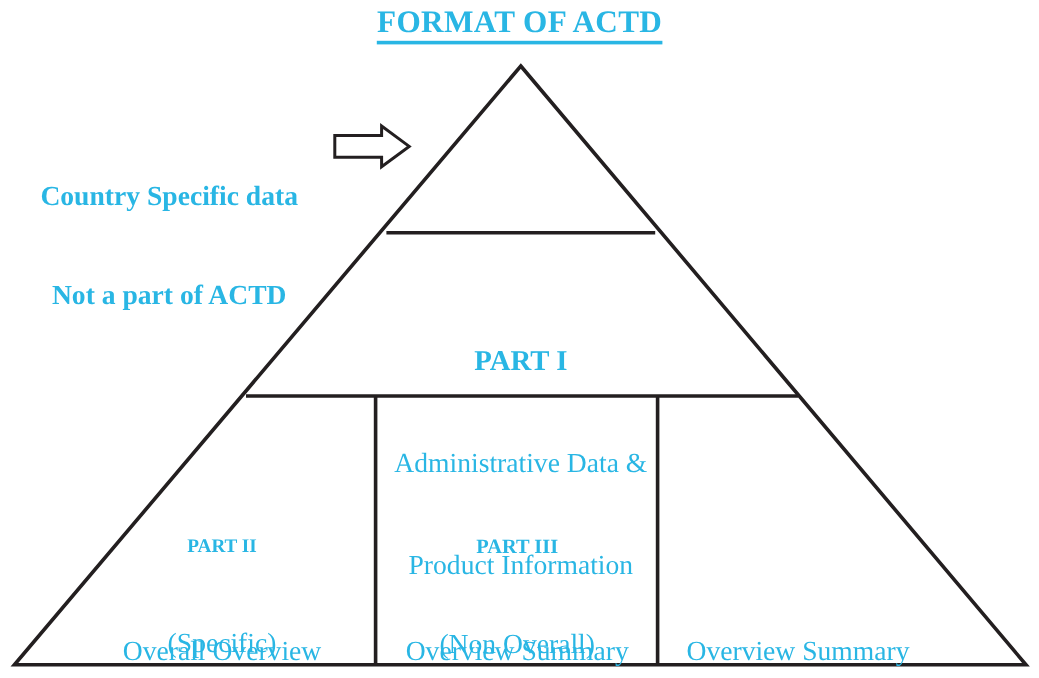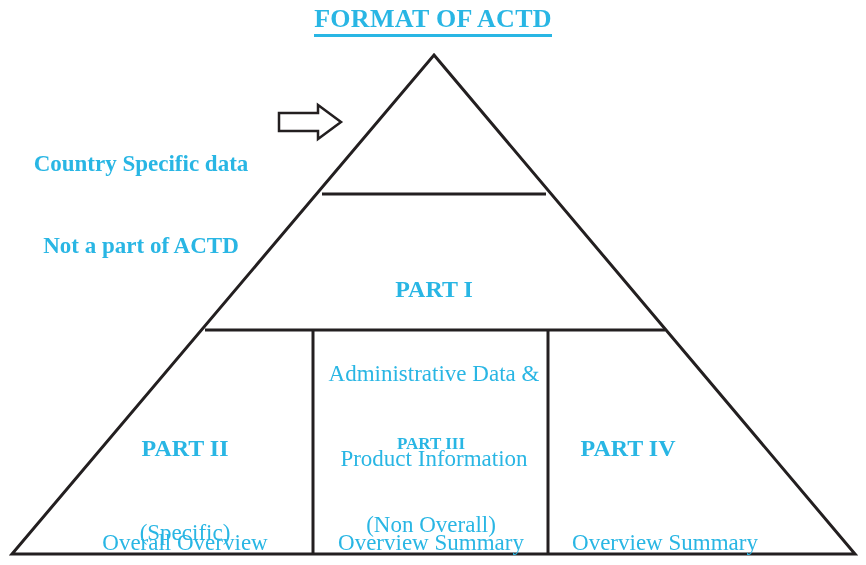--- a/index.html
+++ b/index.html
@@ -47,37 +47,38 @@
   #callout-label {
     left: 6px;
     top: 96px;
     width: 270px;
     font-size: 23px;
     font-weight: bold;
     line-height: 1.18;
   }
   .part-head {
     font-weight: bold;
+    margin-top: 12px;
   }
   #part1-block {
     left: 284px;
     top: 219px;
     width: 300px;
     font-size: 23px;
     line-height: 1.22;
   }
   #part1-block .part-head { font-size: 24px; }
   #part2-head-block {
     left: 110px;
     top: 378px;
     width: 150px;
     font-size: 23px;
     line-height: 1.22;
   }
-  #part2-head-block .part-head { font-size: 24px; }
+  #part2-head-block .part-head { font-size: 16px; }
   #part2-body-block {
     left: 60px;
     top: 473px;
     width: 250px;
     font-size: 23px;
     line-height: 1.22;
   }
   #part3-head-block {
     left: 330px;
     top: 378px;
@@ -154,20 +155,19 @@
   <div class="txt" id="part3-head-block">
     <div class="part-head">PART III</div>
     <div>(Non Overall)</div>
   </div>
   <div class="txt" id="part3-body-block">
     <div>Overview Summary</div>
     
   </div>
 
   <div class="txt" id="part4-head-block">
-    <div class="part-head">PART IV</div>
   </div>
   <div class="txt" id="part4-body-block">
     <div>Overview Summary</div>
     
   </div>
 
 </div>
 
 </body></html>

